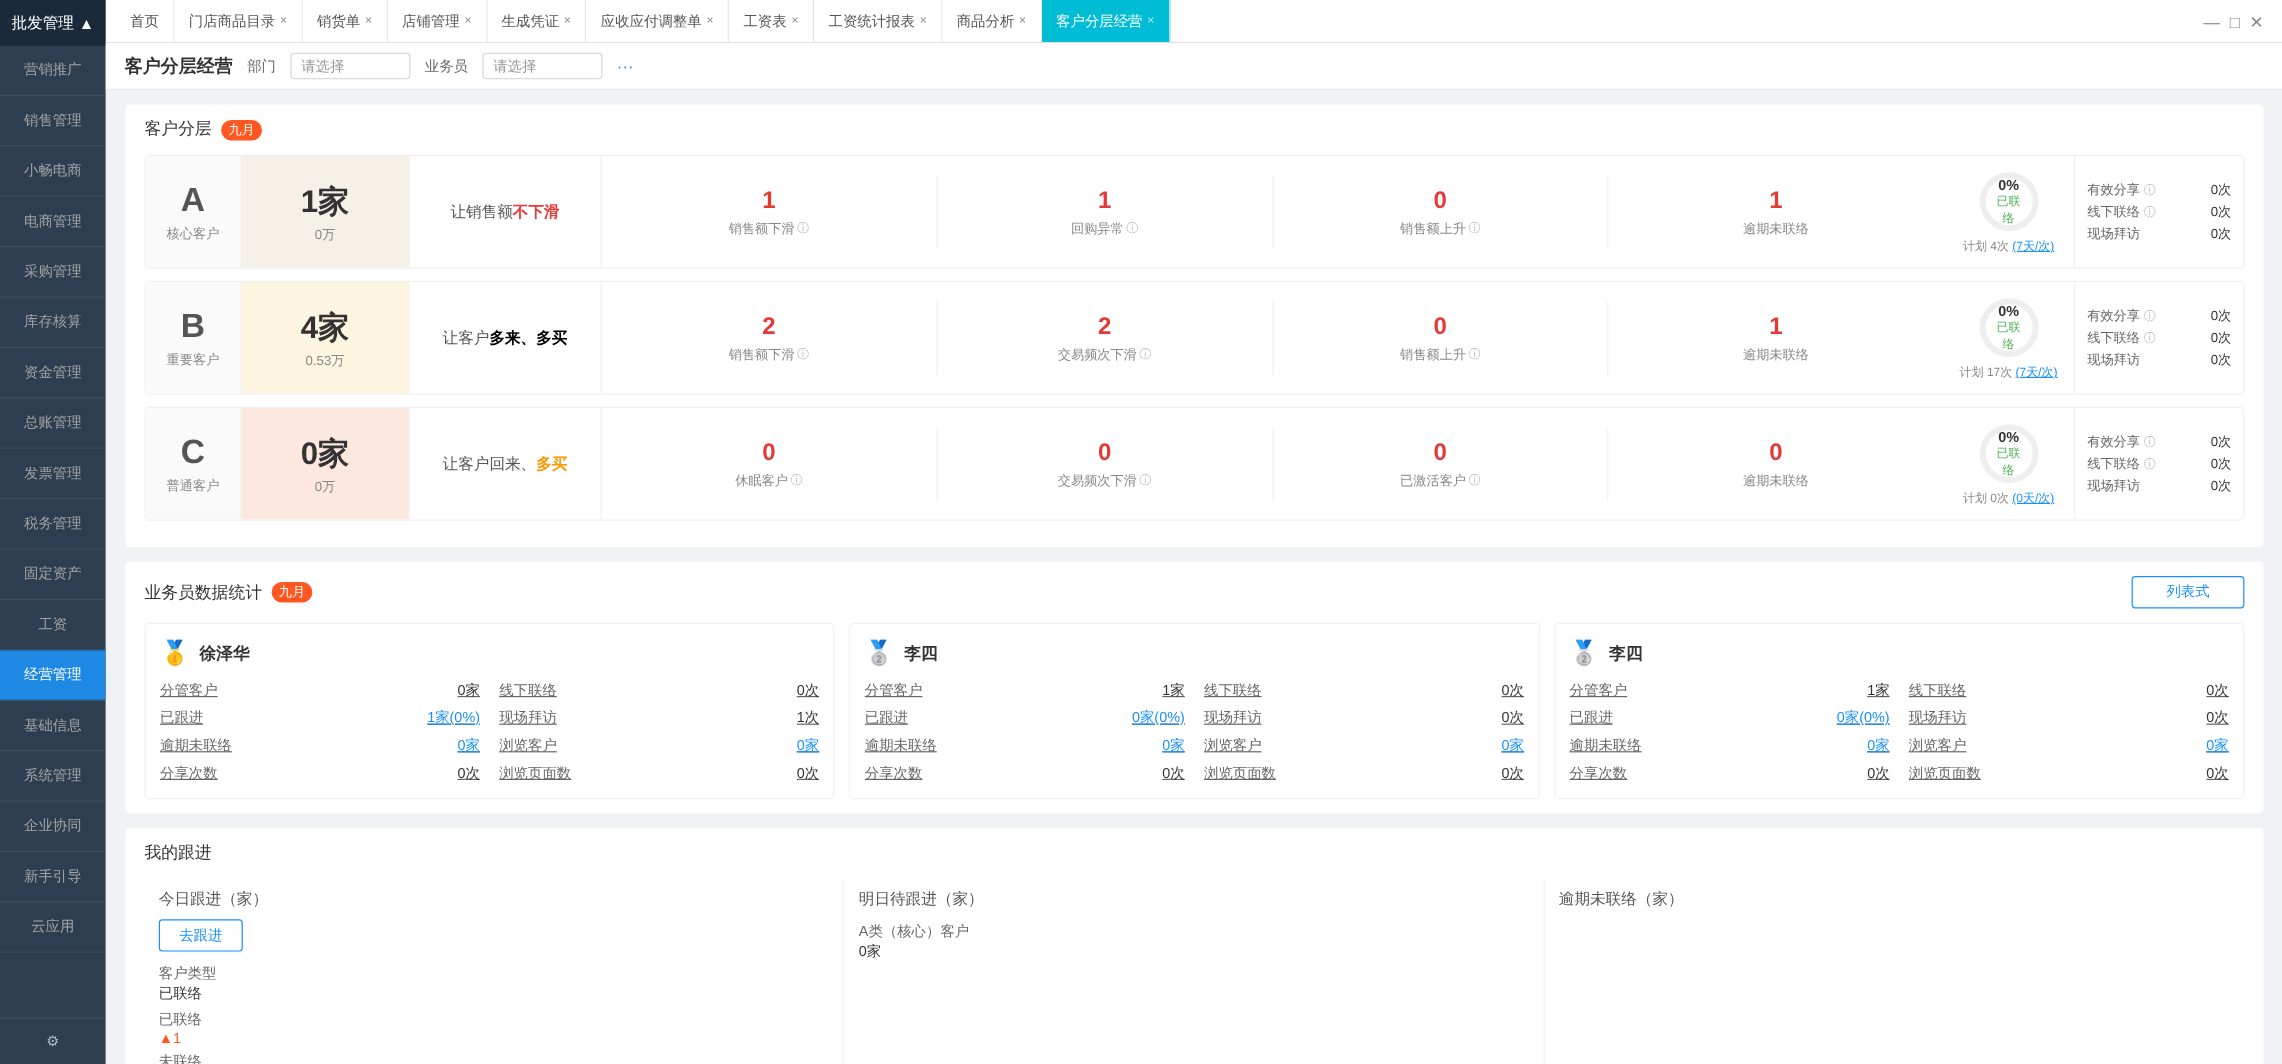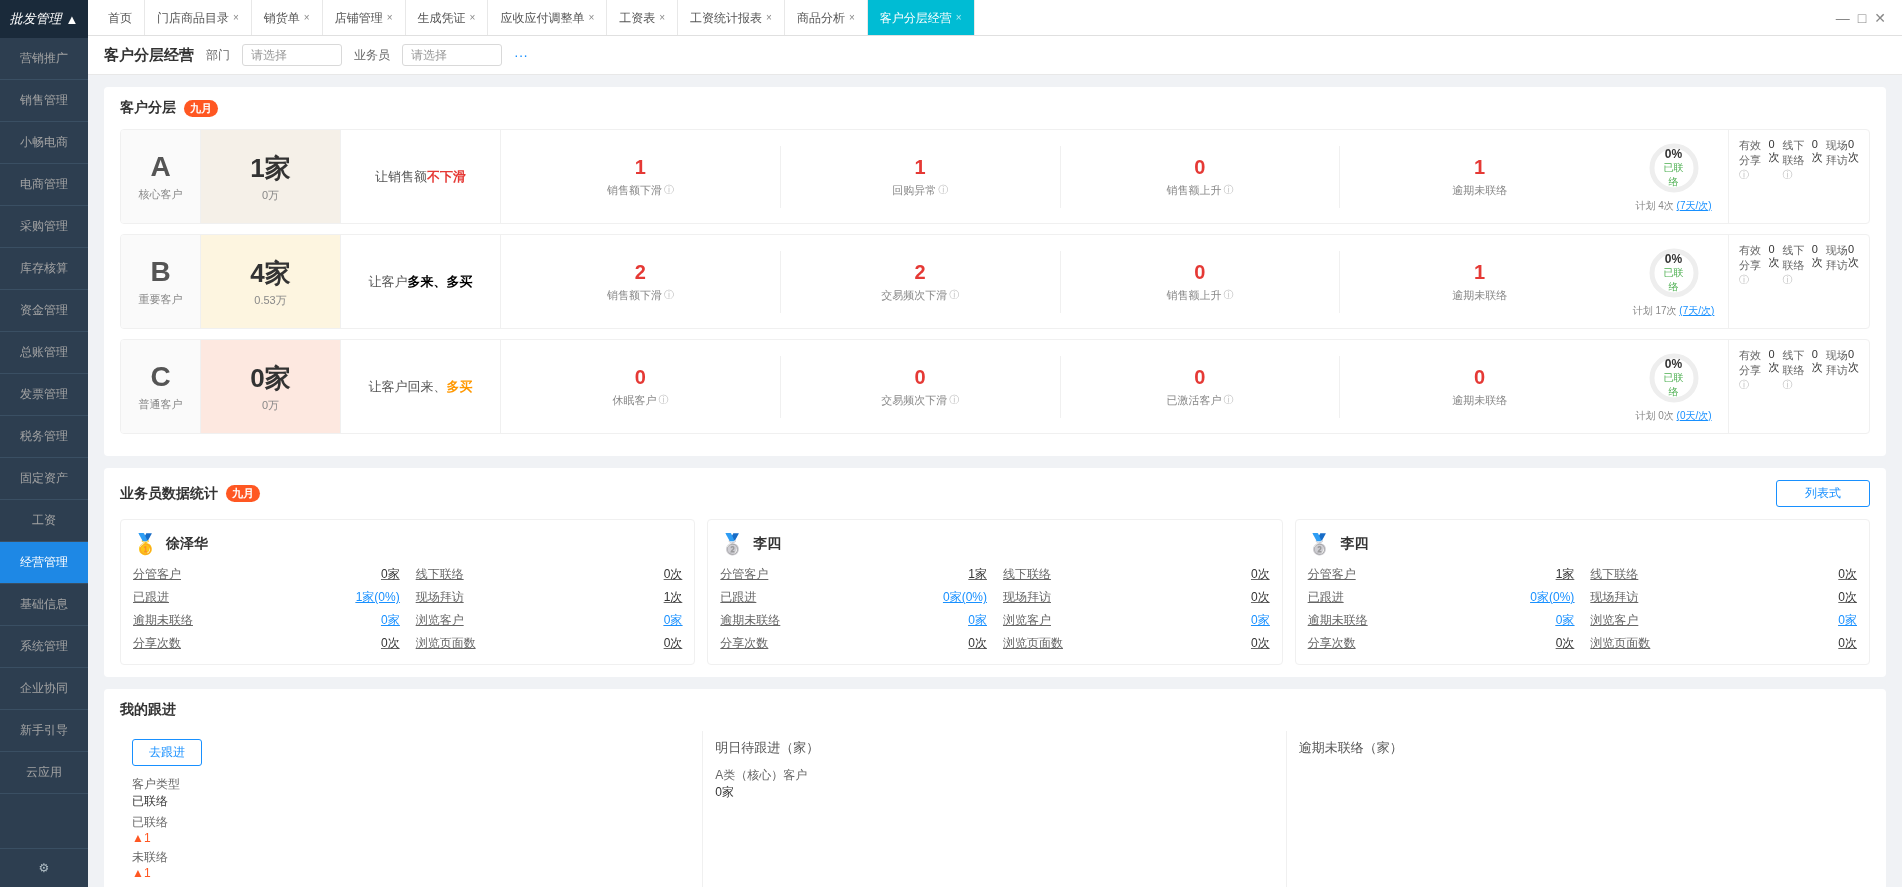--- a/index.html
+++ b/index.html
@@ -20,21 +20,20 @@
       background: #1a2a3a;
       padding: 10px 0;
       text-align: center;
       font-size: 13px;
       color: #fff;
       cursor: pointer;
       display: flex;
       align-items: center;
       justify-content: center;
       gap: 4px;
-      font-style: italic;
     }
     .sidebar-item {
       padding: 12px 6px;
       text-align: center;
       font-size: 12px;
       color: #a3a3a3;
       cursor: pointer;
       border-bottom: 1px solid #3a4f63;
     }
     .sidebar-item.active { background: #1e88e5; color: #fff; }
@@ -137,21 +136,21 @@
 
     
     .section {
       background: #fff;
       border-radius: 4px;
       padding: 12px 16px;
       margin-bottom: 12px;
     }
     .section-title {
       font-size: 14px;
-      font-weight: bold;
+      font-weight: normal;
       color: #333;
       margin-bottom: 12px;
       display: flex;
       align-items: center;
       gap: 8px;
     }
     .month-badge {
       background: #ff5722;
       color: #fff;
       font-size: 11px;
@@ -273,24 +272,25 @@
     }
     .circle-pct { font-size: 12px; font-weight: bold; color: #333; }
     .circle-status { font-size: 10px; color: #4caf50; }
     .circle-sub { font-size: 10px; color: #888; margin-top: 3px; text-align: center; line-height: 1.4; }
     .circle-link { color: #1890ff; text-decoration: underline; }
 
     
     .right-mini-stats {
       width: 140px;
       display: flex;
-      flex-direction: row;
+      flex-direction: column;
       justify-content: center;
       padding: 8px 10px;
       gap: 3px;
+      text-align: right;
     }
     .mini-stat-row {
       font-size: 11px;
       color: #666;
       display: flex;
       justify-content: space-between;
     }
     .mini-stat-row .val { color: #333; }
 
     
@@ -734,21 +734,21 @@
             </div>
           </div>
         </div>
     </div>
 
     <div class="section">
       <div class="section-title">
         <span>我的跟进</span>
       </div>
       <div class="followup-grid" id="followup-grid-container">
-          <div class="followup-block"><button class="goto-btn">去跟进</button><div class="followup-row">
+          <div class="followup-block"><div class="followup-title">今日跟进（家）</div><button class="goto-btn">去跟进</button><div class="followup-row">
               <span>客户类型</span>
               <span class="followup-val">已联络</span>
             </div><div class="followup-row">
               <span>已联络</span>
               <span class="followup-val warn">▲1</span>
             </div><div class="followup-row">
               <span>未联络</span>
               <span class="followup-val warn">▲1</span>
             </div></div>
           <div class="followup-block">

